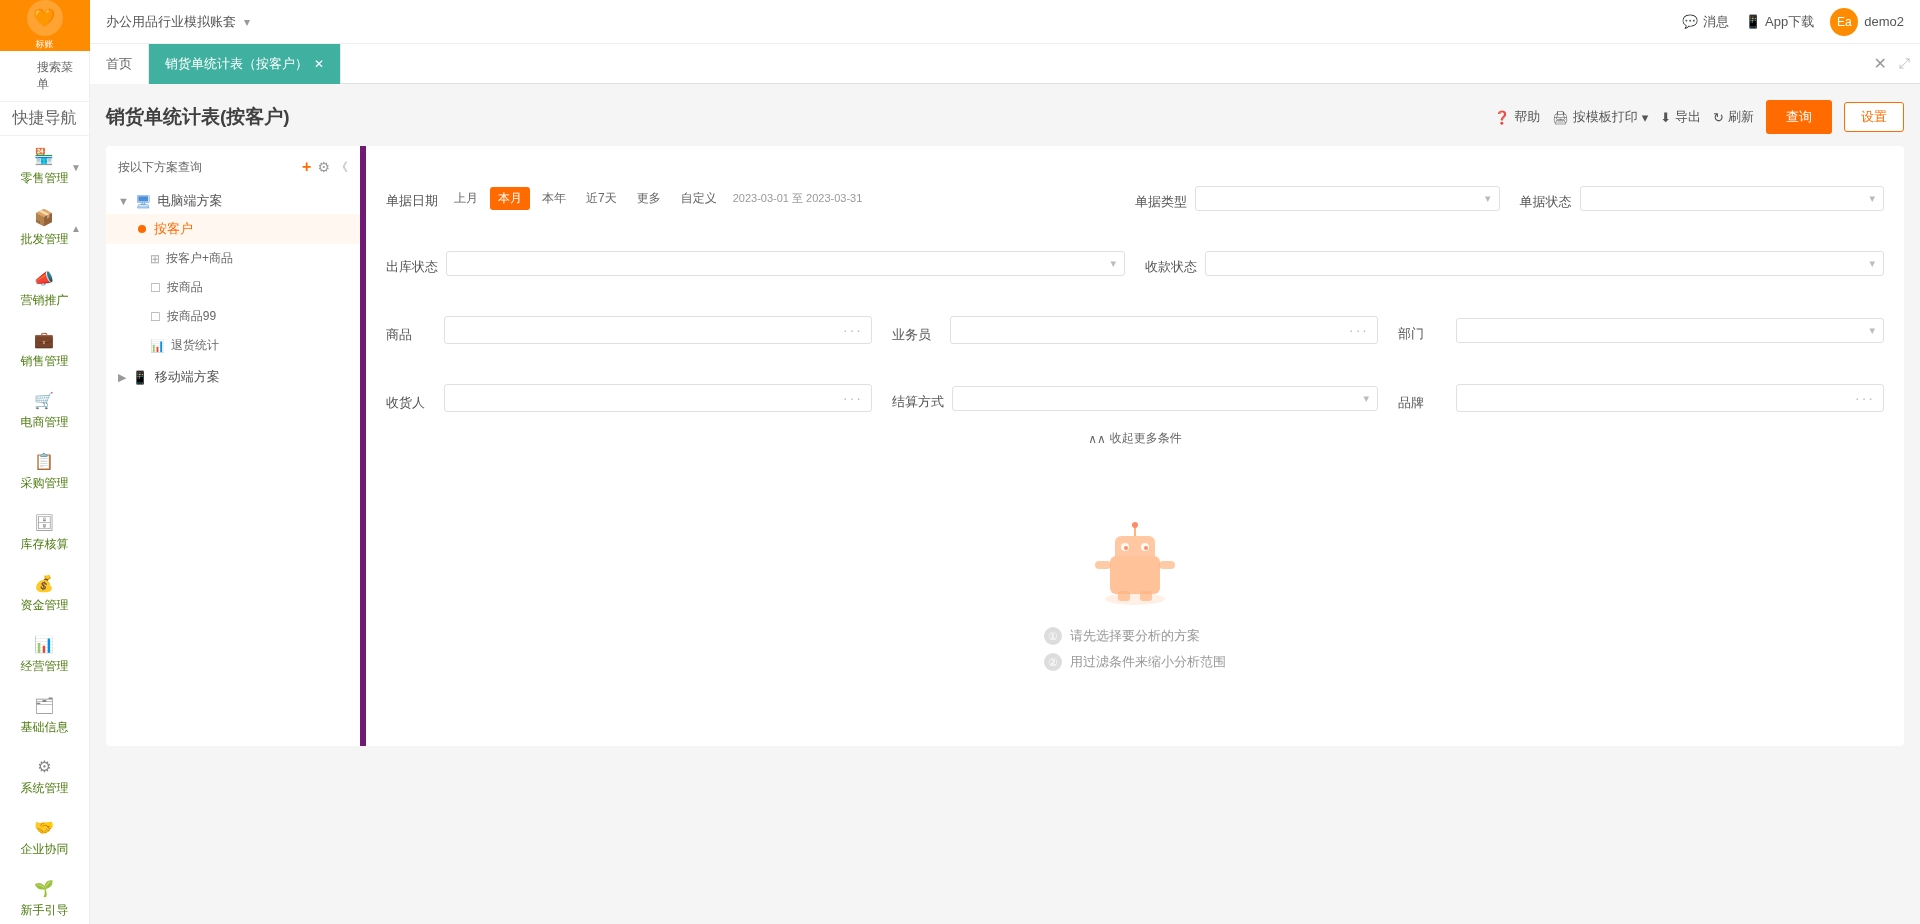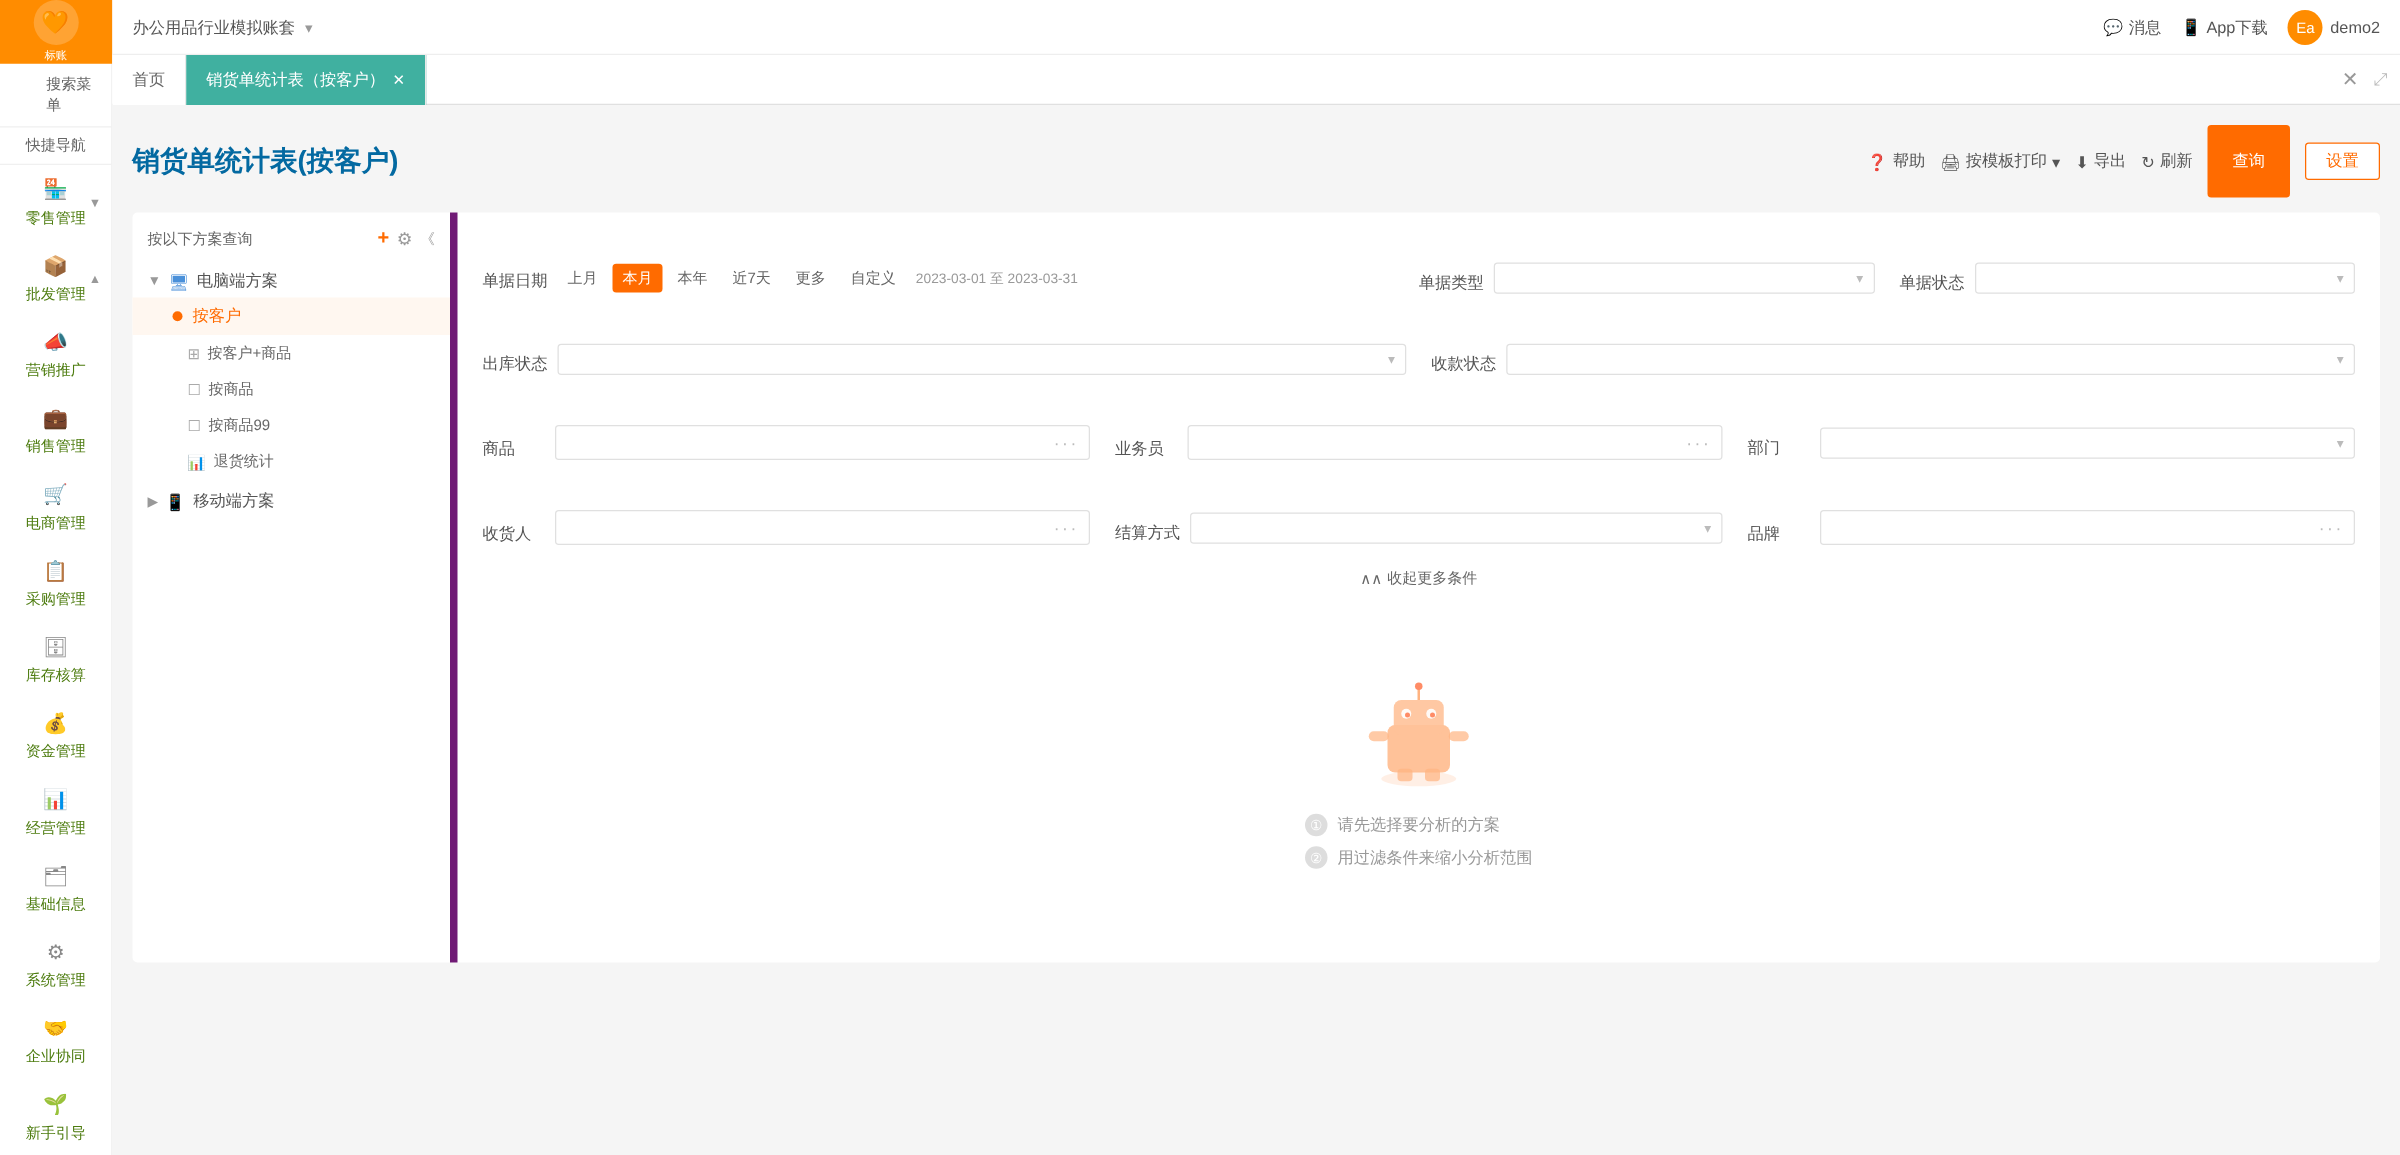--- a/index.html
+++ b/index.html
@@ -38,24 +38,24 @@
     .tab-item.home { background: #fff; }
     .tab-close { font-size: 12px; cursor: pointer; color: inherit; }
     .tab-maximize { font-size: 12px; cursor: pointer; margin-left: 8px; color: #ccc; }
     .tab-right-actions { margin-left: auto; display: flex; align-items: center; padding-right: 10px; gap: 4px; }
 
     
     .content { flex: 1; overflow-y: auto; padding: 16px; }
 
     
     .page-title-row { display: flex; align-items: center; justify-content: space-between; margin-bottom: 12px; }
-    .page-title { font-size: 22px; font-weight: 600; color: #0369a1; }
+    .page-title { font-size: 19px; font-weight: 600; color: #404040; }
     .page-actions { display: flex; align-items: center; gap: 12px; }
     .page-action-btn { display: flex; align-items: center; gap: 4px; font-size: 13px; color: #555; cursor: pointer; }
-    .btn-query { background: #ff6b00; color: #fff; border: none; padding: 20px 20px; border-radius: 3px; cursor: pointer; font-size: 13px; }
+    .btn-query { background: #ff6b00; color: #fff; border: none; padding: 8px 20px; border-radius: 3px; cursor: pointer; font-size: 13px; }
     .btn-settings { background: #fff; color: #ff6b00; border: 1px solid #ff6b00; padding: 5px 16px; border-radius: 3px; cursor: pointer; font-size: 13px; }
 
     
     .main-panel { background: #fff; border-radius: 4px; display: flex; min-height: 600px; }
 
     
     .scheme-panel { width: 260px; border-right: 6px solid #701a75; padding: 12px 0; flex-shrink: 0; }
     .scheme-panel-header { display: flex; align-items: center; justify-content: space-between; padding: 0 12px 8px; font-size: 13px; color: #666; }
     .scheme-header-text { font-size: 12px; color: #666; }
     .scheme-header-actions { display: flex; align-items: center; gap: 6px; }
@@ -104,21 +104,21 @@
   <div class="sidebar-logo">
     <div class="logo-icon">🧡</div>
     <div class="logo-text">标账</div>
   </div>
 
   <div class="sidebar-search">
     <span style="font-size:12px;color:#666;cursor:pointer;margin-left:27px;">搜索菜单</span>
   </div>
 
   <div class="sidebar-nav">
-    <span style="font-size:12px;color:#666;cursor:pointer;">快捷导航</span>
+    <span style="font-size:16px;color:#666;cursor:pointer;">快捷导航</span>
   </div>
 
   <div class="sidebar-menu-item">
     <div class="menu-icon">🏪</div>
     <span class="item-text">零售管理</span>
     <span class="arrow">▼</span>
   </div>
 
   <div class="sidebar-menu-item">
     <div class="menu-icon">📦</div>

